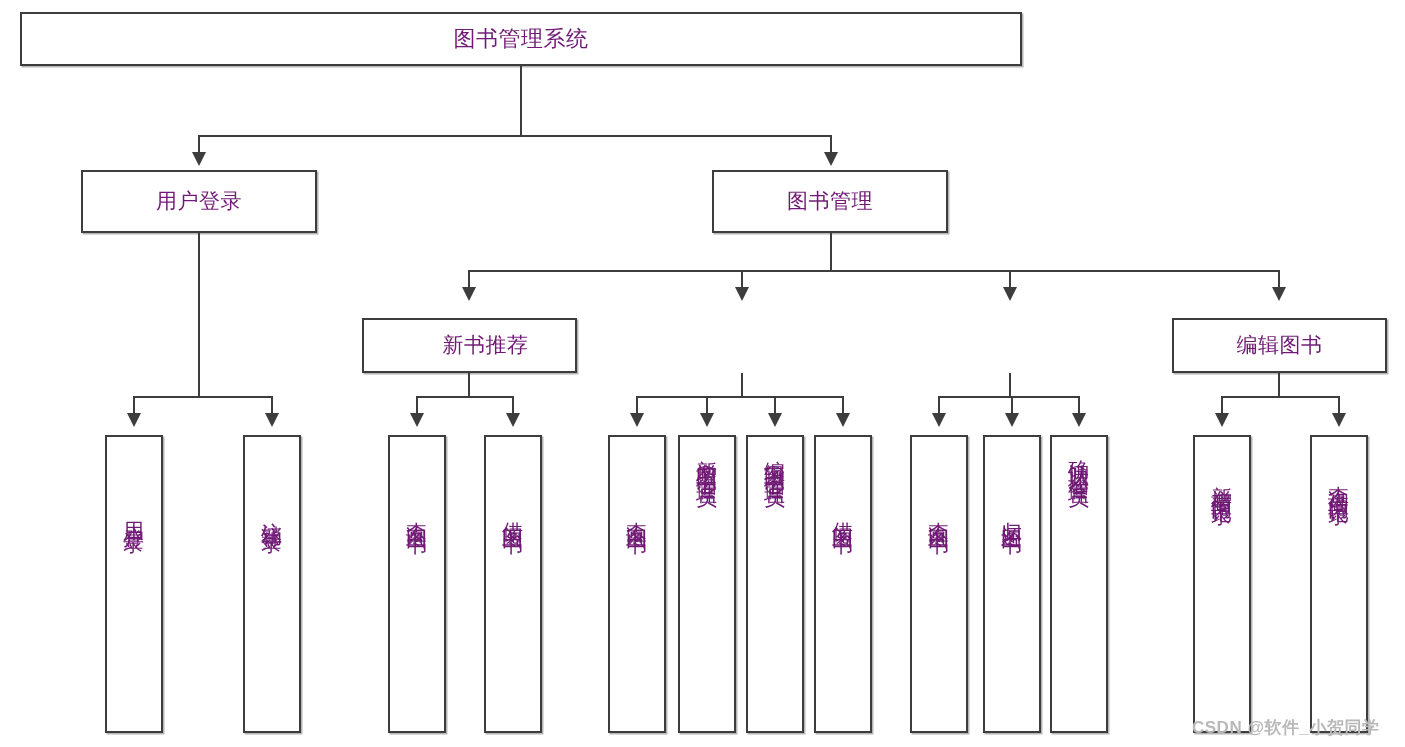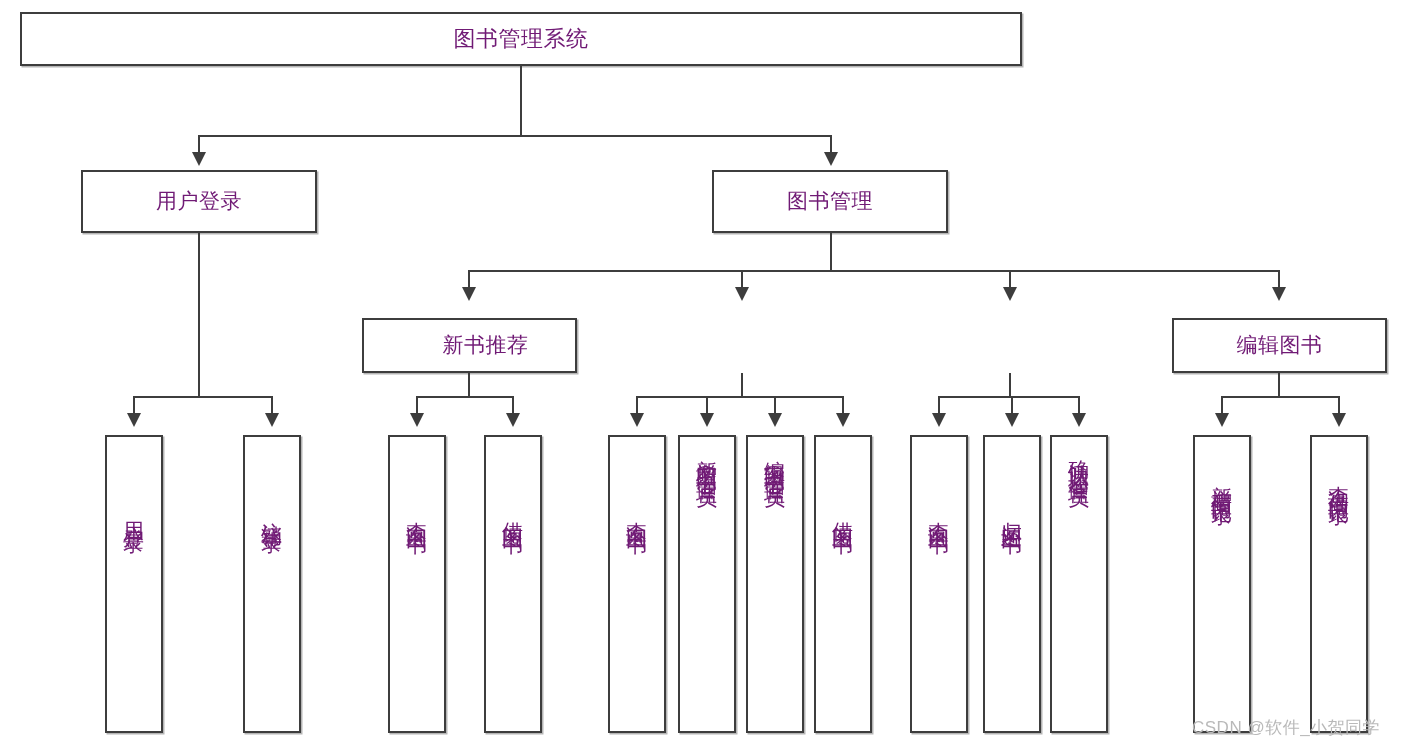--- a/index.html
+++ b/index.html
@@ -205,15 +205,15 @@
     <span class="label">确认归还（管理员）</span>
   </div>
 
   <div class="node vert" style="left:1193px; top:435px; width:58px; height:298px; padding-top:32px;">
     <span class="label">新增借阅记录</span>
   </div>
   <div class="node vert" style="left:1310px; top:435px; width:58px; height:298px; padding-top:32px;">
     <span class="label">查询借阅记录</span>
   </div>
 
-  <div class="watermark" style="left:1192px; top:716px;">CSDN @软件_小贺同学</div>
+  <div class="watermark" style="left:1192px; top:716px;font-weight:bold;">CSDN @软件_小贺同学</div>
 
 </div>
 
 </body></html>

